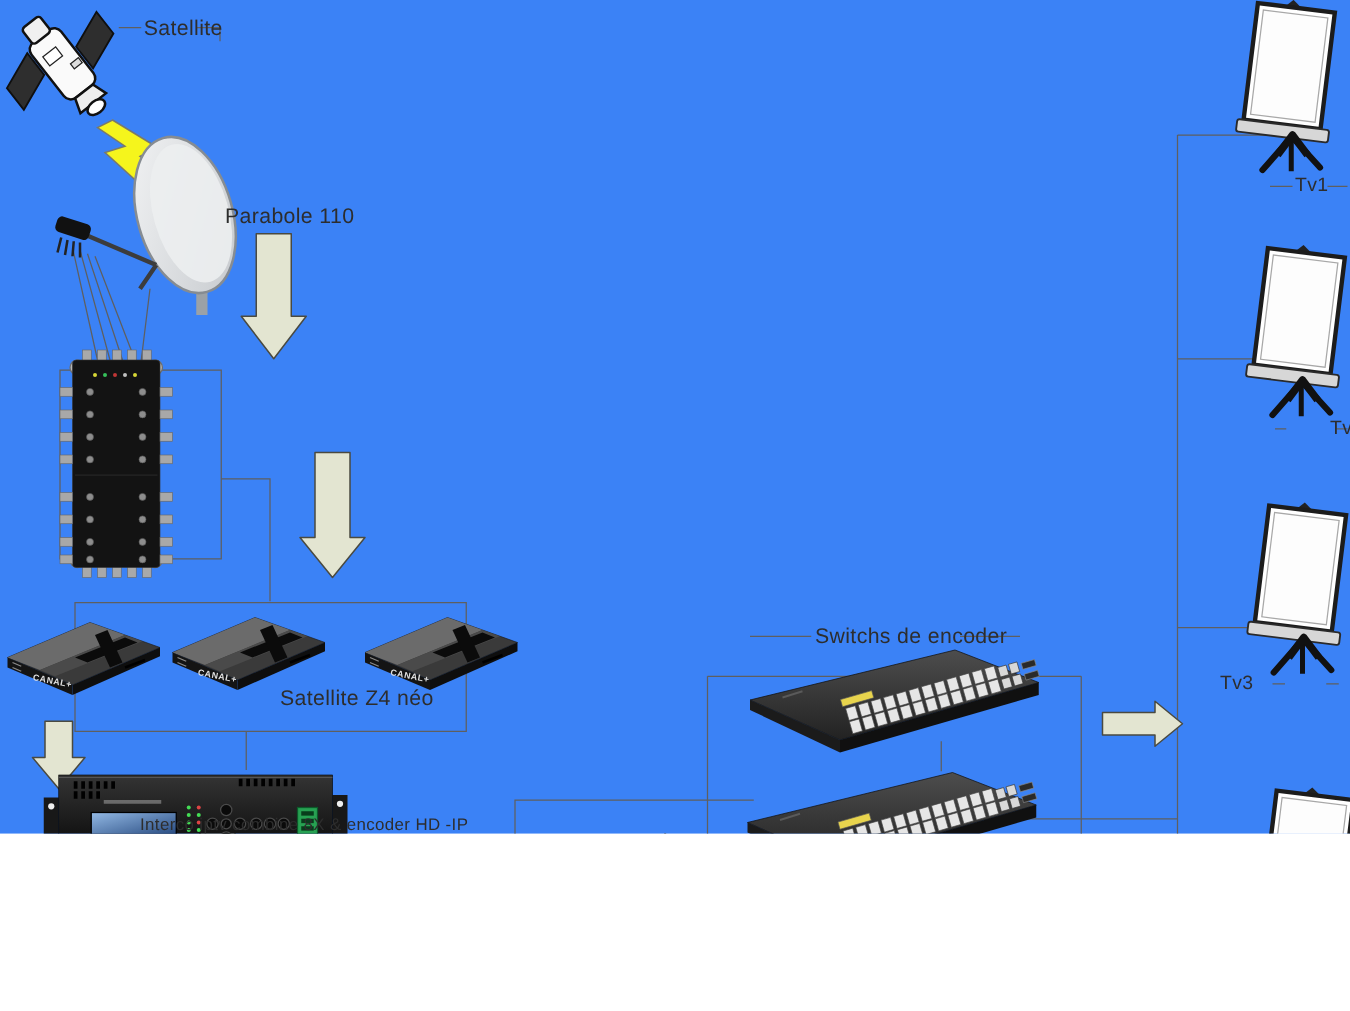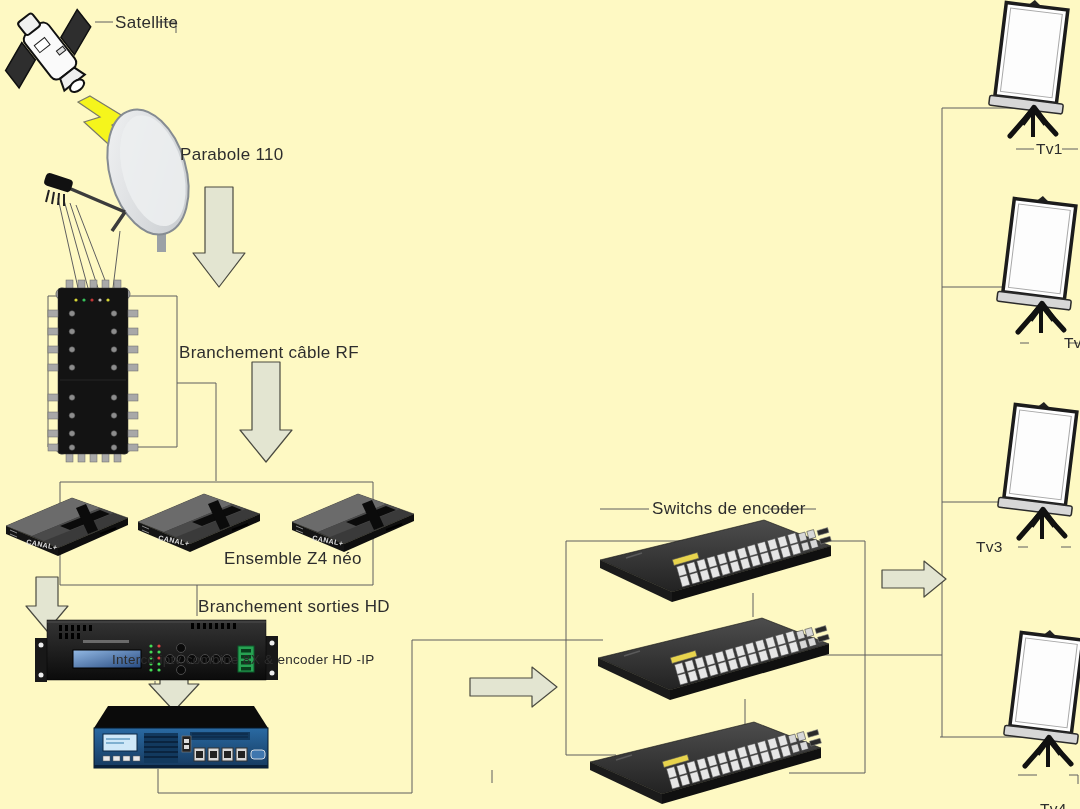--- a/index.html
+++ b/index.html
@@ -1,16 +1,16 @@
 <!DOCTYPE html>
 <html><head>
 <meta charset="utf-8">
 <style>
   html,body{margin:0;padding:0;background:#ffffff;}
-  .canvas{position:relative;width:1080px;height:809px;background:#fef9c3;overflow:hidden;
+  .canvas{position:relative;width:1080px;height:667px;background:#3b82f6;overflow:hidden;
           font-family:"Liberation Sans",sans-serif;}
   .layer{position:absolute;left:0;top:0;}
   .lbl{position:absolute;white-space:nowrap;color:#2d2d2d;font-size:17px;letter-spacing:0.3px;}
   .lbl.small{font-size:13.5px;}
   .lbl.mid{font-size:15.5px;text-align:right;}
 </style>
 </head>
 <body>
 
 <div class="canvas">
@@ -316,24 +316,22 @@
   <use href="#switch-icon" x="596" y="612"></use>
   <use href="#switch-icon" x="588" y="716"></use>
 
   <use href="#tv-icon" x="998" y="6"></use>
   <use href="#tv-icon" x="1006" y="202"></use>
   <use href="#tv-icon" x="1007" y="408"></use>
   <use href="#tv-icon" x="1013" y="636"></use>
 </svg>
 
 <div class="lbl" style="left:115px;top:13px">Satellite</div>
-<div class="lbl" style="left:180px;top:145px">Parabole 110</div>
-<div class="lbl" style="left:179px;top:343px">Branchement câble RF</div>
-<div class="lbl" style="left:224px;top:549px">Ensemble Z4 néo</div>
-<div class="lbl" style="left:198px;top:597px">Branchement sorties HD</div>
+<div class="lbl" style="left:180px;top:163px">Parabole 110</div>
+<div class="lbl" style="left:224px;top:549px">Satellite Z4 néo</div>
 <div class="lbl small" style="left:112px;top:652px">Interco iptv combine 8X &amp; encoder HD -IP</div>
 <div class="lbl" style="left:652px;top:499px">Switchs de encoder</div>
 <div class="lbl mid" style="left:1036px;top:140px">Tv1</div>
 <div class="lbl mid" style="left:1064px;top:334px">Tv2</div>
 <div class="lbl mid" style="left:976px;top:538px">Tv3</div>
 <div class="lbl mid" style="left:1040px;top:800px">Tv4</div>
 
 </div>
 
 </body></html>

